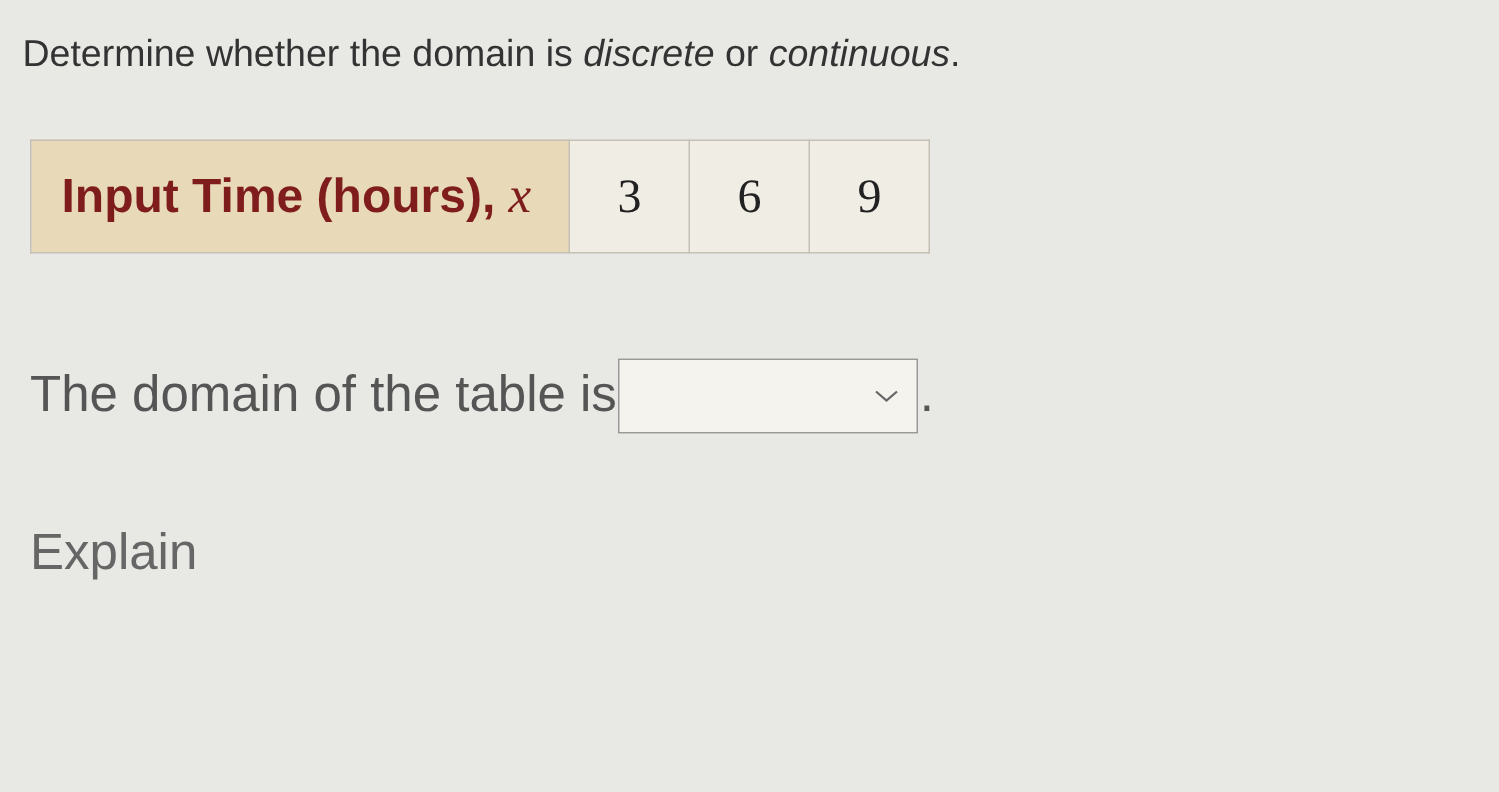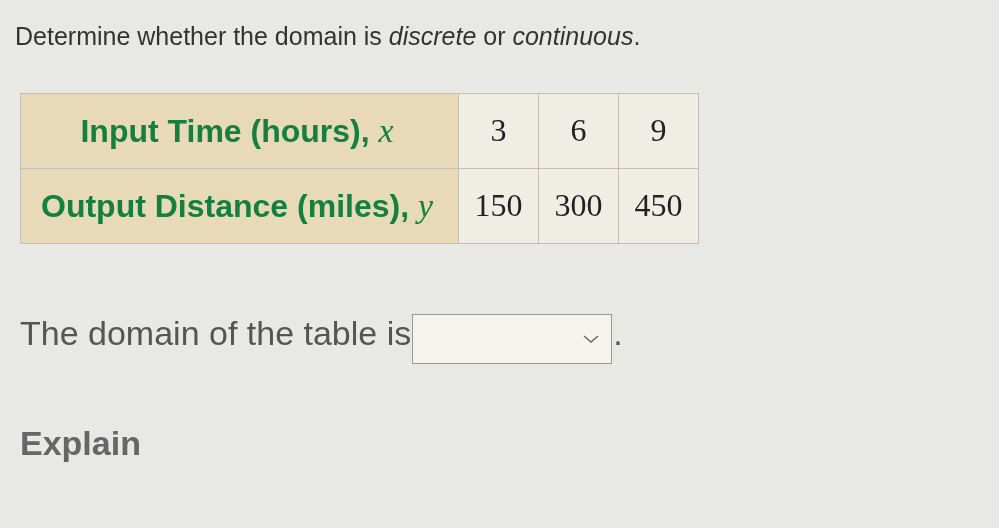--- a/index.html
+++ b/index.html
@@ -35,37 +35,38 @@
       padding: 18px 12px;
       font-size: 32px;
       text-align: center;
     }
     .header-cell {
       background: #e8dab8;
       text-align: left;
       font-weight: bold;
       padding-left: 20px !important;
       padding-right: 25px !important;
-      color: #15803d;
+      color: #7f1d1d;
     }
     .var-italic {
       font-style: italic;
       font-family: 'Times New Roman', serif;
       font-weight: normal;
       font-size: 34px;
     }
     .data-cell {
       background: #f0ede5;
       font-family: 'Times New Roman', serif;
       font-size: 34px;
       min-width: 80px;
       color: #222;
     }
     .answer-row {
       display: flex;
+      align-items: center;
       gap: 1px;
       margin-bottom: 60px;
       margin-left: 5px;
     }
     .answer-text {
       font-size: 34px;
       color: #555;
     }
     .dropdown {
       width: 200px;
@@ -84,48 +85,39 @@
     }
     .period {
       font-size: 34px;
       color: #555;
     }
     .explain-text {
       font-size: 34px;
       color: #666;
       margin-left: 5px;
       margin-top: 10px;
-      font-weight: bold;
     }
   </style>
 </head>
 <body>
 
 <div class="question-text">
   <span>Determine whether the domain is </span><em>discrete</em><span> or </span><em>continuous</em><span>.</span>
 </div>
 
 <table class="data-table">
   <tbody>
       <tr>
     <td class="header-cell">
       <span>Input Time (hours), </span><span class="var-italic">x</span>
     </td>
     <td class="data-cell">3</td>
     <td class="data-cell">6</td>
     <td class="data-cell">9</td>
   </tr>
-  <tr>
-    <td class="header-cell">
-      <span>Output Distance (miles), </span><span class="var-italic">y</span>
-    </td>
-    <td class="data-cell">150</td>
-    <td class="data-cell">300</td>
-    <td class="data-cell">450</td>
-  </tr>
 </tbody>
   </table>
 
 <div class="answer-row">
   <span class="answer-text">The domain of the table is</span>
   <div class="dropdown">
     <svg class="chevron-svg" viewBox="0 0 16 10">
       <path d="M1 2 L8 8 L15 2" stroke="#666" stroke-width="1.5" fill="none"></path>
     </svg>
   </div>

